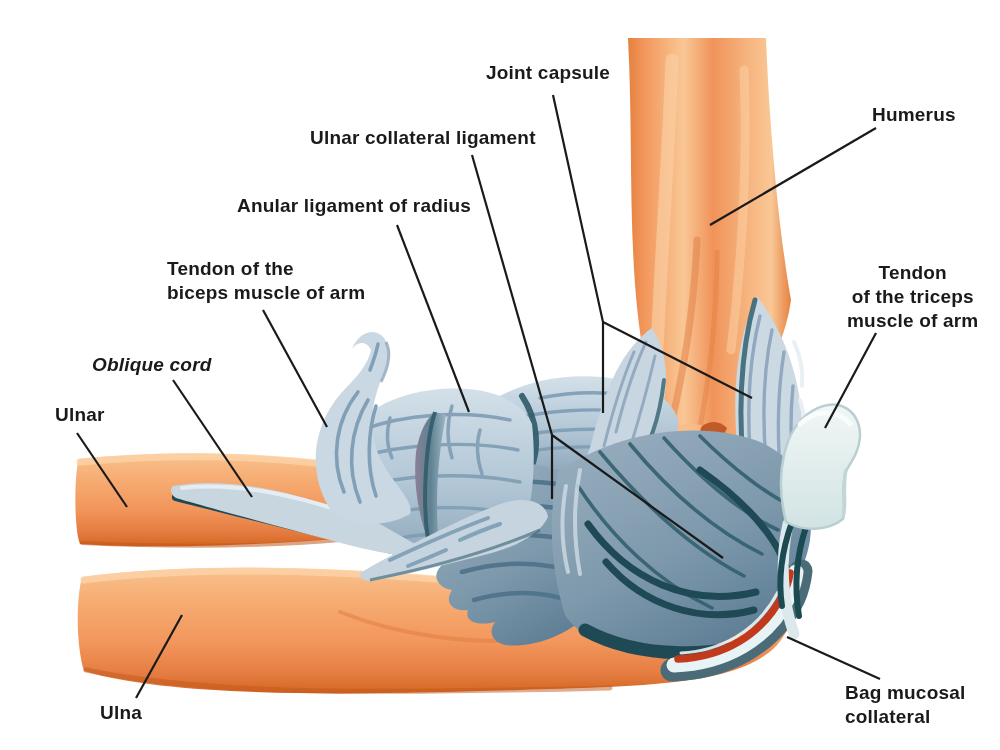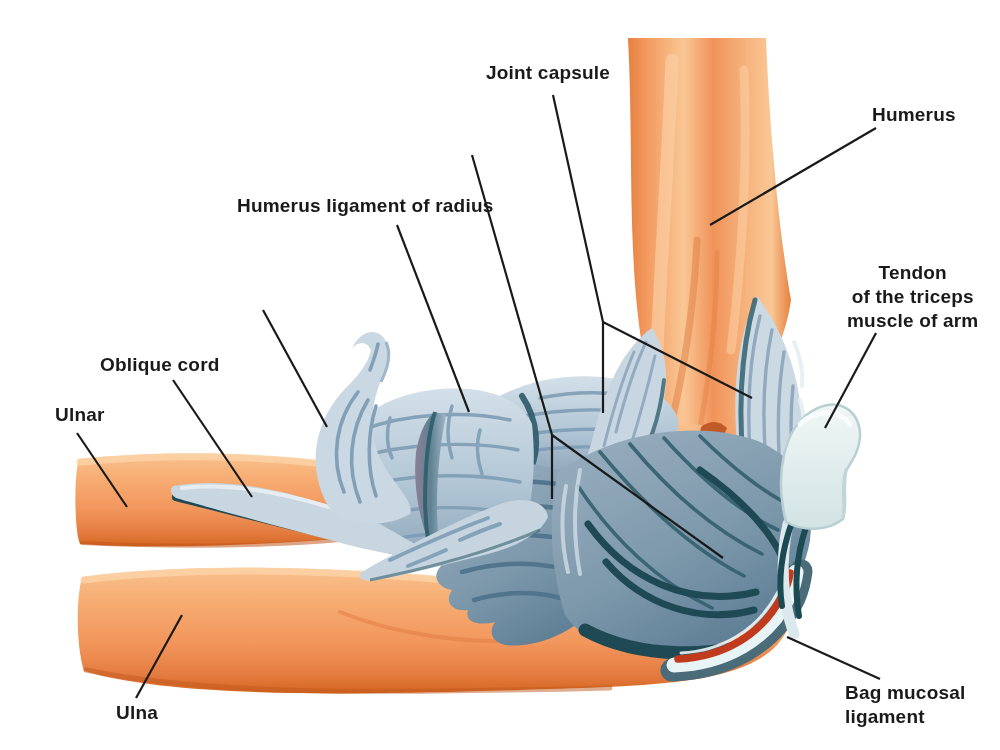--- a/index.html
+++ b/index.html
@@ -246,24 +246,27 @@
       <line x1="173" y1="380" x2="252" y2="497"></line>
       <line x1="77" y1="433" x2="127" y2="507"></line>
       <line x1="136" y1="698" x2="182" y2="615"></line>
       <line x1="876" y1="128" x2="710" y2="225"></line>
       <line x1="876" y1="333" x2="825" y2="428"></line>
       <line x1="880" y1="679" x2="787" y2="637"></line>
     </g>
   </svg>
 
   <div class="label" style="left:486px;top:61px;">Joint capsule</div>
-  <div class="label" style="left:237px;top:194px;">Humerus ligament of radius</div>
-  <div class="label" style="left:100px;top:353px;">Oblique cord</div>
+  <div class="label" style="left:310px;top:126px;">Ulnar collateral ligament</div>
+  <div class="label" style="left:237px;top:194px;">Anular ligament of radius</div>
+  <div class="label" style="left:167px;top:257px;">Tendon of the
+biceps muscle of arm</div>
+  <div class="label" style="left:92px;top:353px;font-style:italic;">Oblique cord</div>
   <div class="label" style="left:55px;top:403px;">Ulnar</div>
-  <div class="label" style="left:116px;top:701px;">Ulna</div>
+  <div class="label" style="left:100px;top:701px;">Ulna</div>
   <div class="label" style="left:856px;top:103px;margin-left:16px;">Humerus</div>
   <div class="label" style="left:847px;top:261px;text-align:center;">Tendon
 of the triceps
 muscle of arm</div>
   <div class="label" style="left:845px;top:681px;">Bag mucosal
-ligament</div>
+collateral</div>
 
 </div>
 
 </body></html>

